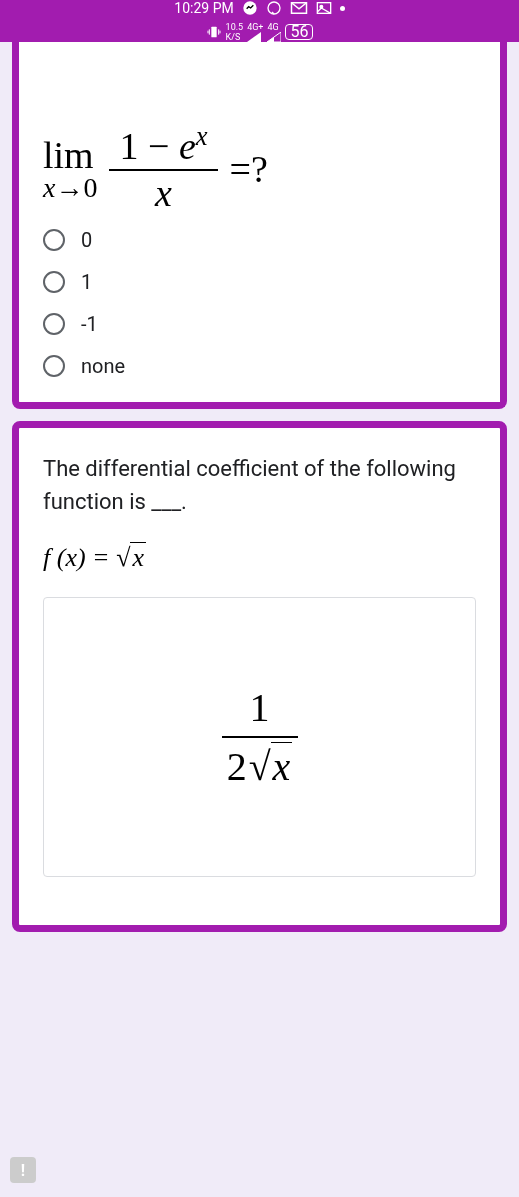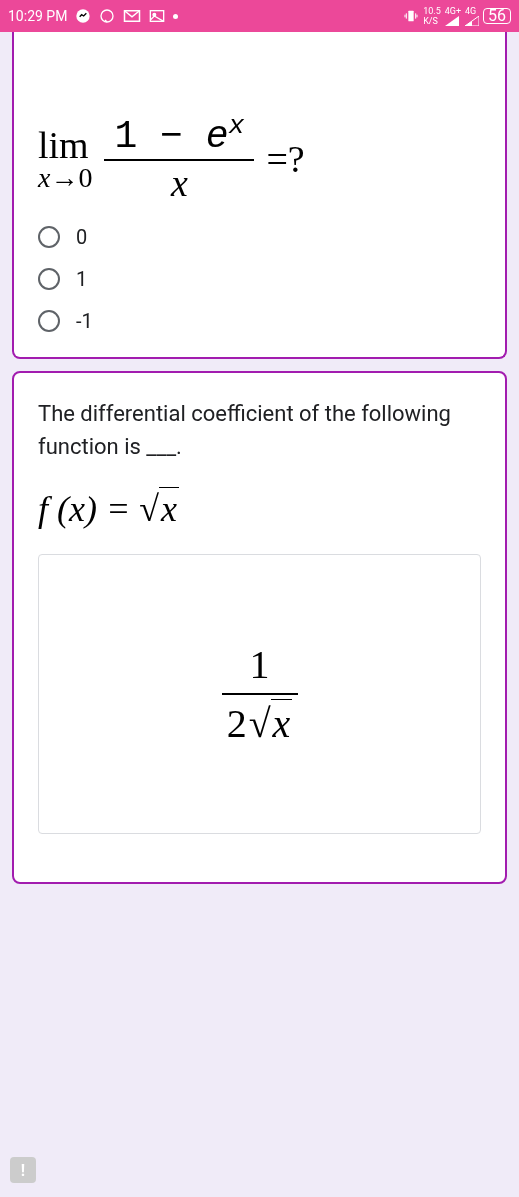--- a/index.html
+++ b/index.html
@@ -9,28 +9,29 @@
     }
     body {
       width: 519px;
       height: 1197px;
       background: #f0ebf8;
       font-family: -apple-system, Roboto, Arial, sans-serif;
       overflow: hidden;
       position: relative;
     }
     .status-bar {
-      height: 32px;
-      background: #ec4899;
+      height: 42px;
+      background: #a21caf;
       color: #fff;
       display: flex;
       align-items: center;
       justify-content: space-between;
       padding: 0 8px;
       font-size: 14px;
+      flex-direction: column;
     }
     .status-left {
       display: flex;
       align-items: center;
       gap: 8px;
     }
     .status-right {
       display: flex;
       align-items: center;
       gap: 4px;
@@ -56,56 +57,55 @@
       text-align: left;
     }
     .content {
       padding: 0;
     }
     .card {
       background: #fff;
       border-radius: 8px;
       margin: 12px;
       padding: 24px;
-      border: 2px solid #a21caf;
+      border: 7px solid #a21caf;
     }
     .card:first-of-type {
       margin-top: 0;
       border-top: none;
       border-top-left-radius: 0;
       border-top-right-radius: 0;
       padding-top: 80px;
     }
     .math-limit {
       font-family: 'Times New Roman', serif;
       font-size: 38px;
       display: flex;
       align-items: center;
       gap: 12px;
-      margin-bottom: 20px;
+      margin-bottom: 13px;
     }
     .limit-left {
       display: flex;
       flex-direction: column;
       align-items: flex-start;
       line-height: 1;
     }
     .limit-sub {
       font-size: 28px;
     }
     .fraction {
       display: inline-flex;
       flex-direction: column;
       align-items: center;
       line-height: 1.1;
     }
     .fraction .num {
       border-bottom: 2px solid #000;
       padding: 0 10px 2px;
-      font-family: Liberation Mono, monospace;
     }
     .fraction .den {
       padding-top: 2px;
     }
     .sup {
       font-size: 0.7em;
       vertical-align: super;
       font-style: italic;
     }
     .italic {
@@ -133,21 +133,21 @@
       flex-shrink: 0;
     }
     .question-text {
       font-size: 22px;
       color: #202124;
       line-height: 1.5;
       margin-bottom: 24px;
     }
     .math-func {
       font-family: 'Times New Roman', serif;
-      font-size: 36px;
+      font-size: 26px;
       font-style: italic;
       margin-bottom: 24px;
     }
     .sqrt {
       display: inline-flex;
       align-items: baseline;
     }
     .sqrt-sign {
       font-style: normal;
     }
@@ -286,20 +286,24 @@
         <span class="radio"></span>
         <span>0</span>
       </div>
       <div class="option">
         <span class="radio"></span>
         <span>1</span>
       </div>
       <div class="option">
         <span class="radio"></span>
         <span>-1</span>
+      </div>
+      <div class="option">
+        <span class="radio"></span>
+        <span>none</span>
       </div>
     </div>
   </div>
 
   <div class="card">
     <div class="question-text">The differential coefficient of the following function is ___.</div>
     <div class="math-func">
       f (x) = <span class="sqrt">
           <span class="sqrt-sign">√</span>
           <span class="sqrt-content">x</span>

